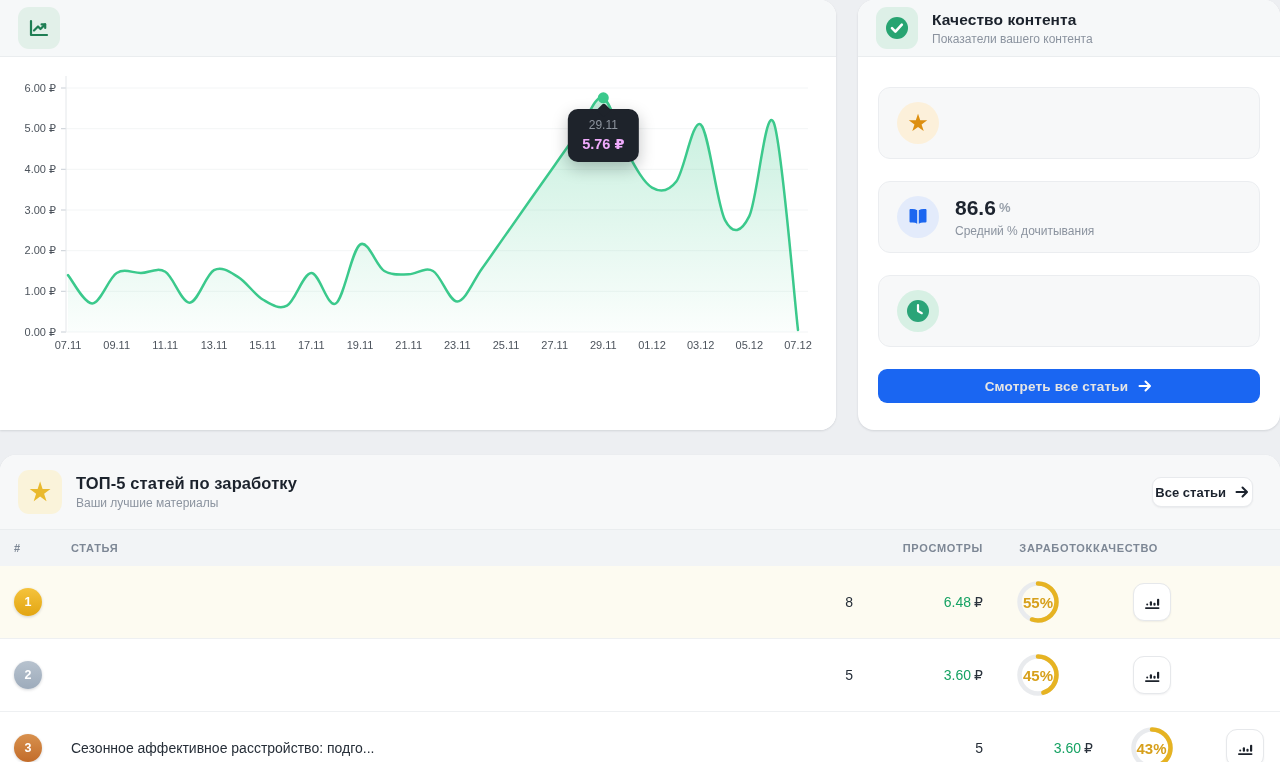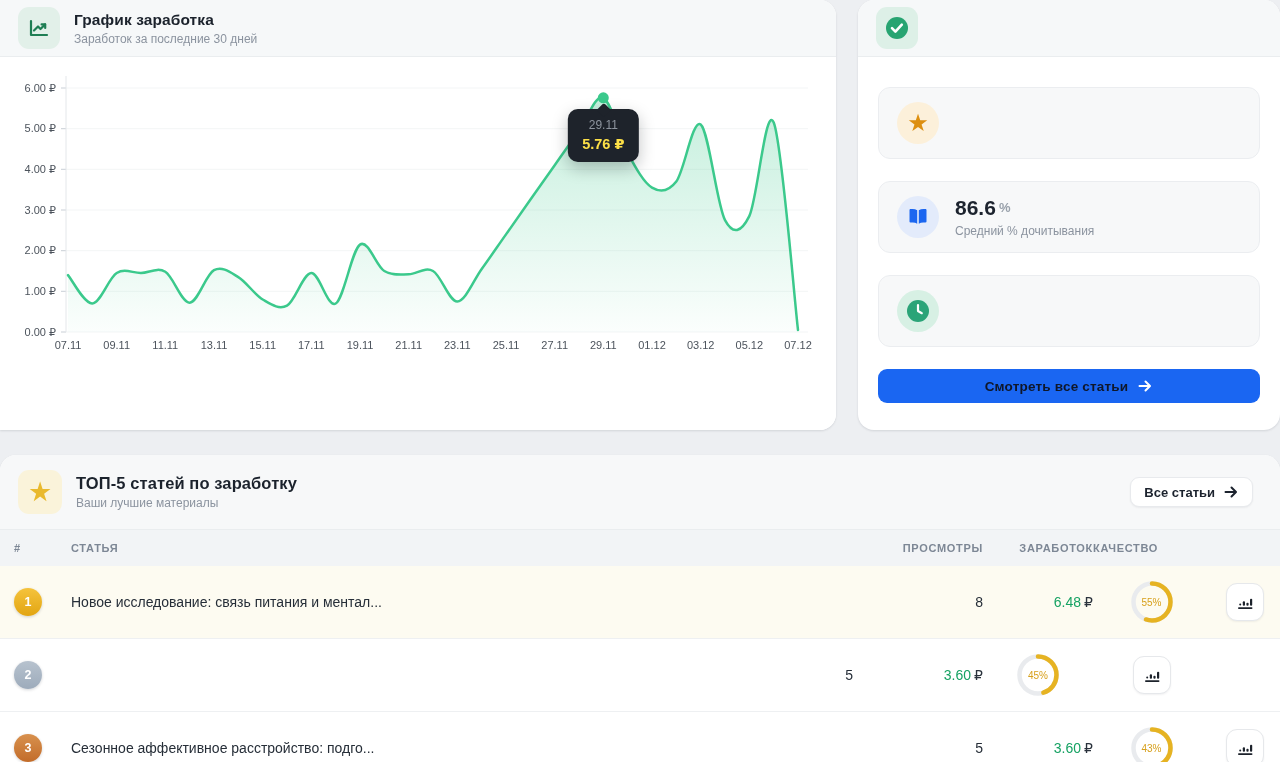--- a/index.html
+++ b/index.html
@@ -40,56 +40,56 @@
     position:absolute; transform:translateX(-50%);
     background:#1e232b; border-radius:10px; padding:9px 14px 10px;
     text-align:center; white-space:nowrap;
     box-shadow:0 6px 16px rgba(10,14,20,.25);
   }
   .tooltip:before {
     content:""; position:absolute; top:-4px; left:50%; margin-left:-5px;
     width:10px; height:10px; background:#1e232b; transform:rotate(45deg); border-radius:2px;
   }
   .tt-date { font-size:12px; color:#8d949e; margin-bottom:4px; }
-  .tt-val  { font-size:14.5px; font-weight:bold; color:#fde047; }
+  .tt-val  { font-size:14.5px; font-weight:bold; color:#f0abfc; }
 
   
   .quality-body { padding:30px 20px 20px; }
   .stat-box {
     display:flex; align-items:center; gap:16px;
     background:#f7f8f9; border:1px solid #ebedf0; border-radius:12px;
     height:72px; padding:0 18px; margin-bottom:22px;
   }
   .stat-icon { width:42px; height:42px; border-radius:50%; flex:0 0 auto;
     display:flex; align-items:center; justify-content:center; }
   .stat-icon.orange { background:#fcf0da; }
   .stat-icon.blue   { background:#e3ebfb; }
   .stat-icon.green  { background:#d7f0e4; }
   .stat-val { font-size:21px; font-weight:bold; color:#1c232e; }
   .stat-suffix { font-size:13px; font-weight:bold; color:#99a1ab; margin-left:3px; position:relative; top:-3px; }
   .stat-label { font-size:12px; color:#8b939f; margin-top:4px; }
   .primary-btn {
     width:100%; height:34px; margin-top:6px;
-    background:#1a66f2; color:#0f172a; border:none; border-radius:9px;
+    background:#1a66f2; color:#e5e5e5; border:none; border-radius:9px;
     font-family:inherit; font-size:13.5px; font-weight:bold; letter-spacing:.2px;
     display:flex; align-items:center; justify-content:center; gap:9px; cursor:pointer;
   }
   .star-glyph { font-size:24px; line-height:1; }
 
   
   .articles-card { margin-top:25px; width:1280px; border-radius:16px 16px 0 0; height:330px; }
   .articles-header {
     display:flex; align-items:center; gap:14px;
     background:#f7f8f9; border-bottom:1px solid #eaedef;
     padding:15px 27px 15px 18px; height:75px;
   }
   .articles-header .icon-box { width:44px; height:44px; }
   .spacer { flex:1; }
   .ghost-btn {
-    display:flex; align-items:center; gap:8px; height:30px; padding:0 13px;
+    display:flex; align-items:center; gap:8px; height:30px; padding:0 2px;
     background:#fff; border:1px solid #e8eaed; border-radius:9px;
     box-shadow:0 1px 2px rgba(16,24,40,.06);
     font-family:inherit; font-size:13px; font-weight:bold; color:#1c232e; cursor:pointer;
   }
 
   .thead-row, .trow {
     display:grid; grid-template-columns:57px 1fr 130px 110px 117px 70px;
     align-items:center;
   }
   .thead-row {
@@ -112,21 +112,21 @@
   .badge.b3 { background:linear-gradient(180deg,#d8914e,#c26c2a); }
   .c-title { padding-left:14px; font-size:14px; color:#262e38; }
   .c-views { text-align:right; font-size:14px; color:#262e38; }
   .c-earn  { text-align:right; font-size:14px; }
   .earn-num { color:#16a263; font-weight:normal; }
   .earn-cur { color:#2a323c; margin-left:3px; }
   .c-quality { display:flex; justify-content:center; }
   .ring { position:relative; width:46px; height:46px; }
   .ring span {
     position:absolute; inset:0; display:flex; align-items:center; justify-content:center;
-    font-size:10px; font-weight:normal; color:#d7a01c;
+    font-size:15px; font-weight:bold; color:#d7a01c;
   }
   .c-action { display:flex; justify-content:center; }
   .chart-btn {
     width:38px; height:38px; background:#fff; border:1px solid #e6e8eb; border-radius:11px;
     display:flex; align-items:center; justify-content:center; cursor:pointer;
     box-shadow:0 1px 2px rgba(16,24,40,.06);
   }
 </style>
 </head>
 <body>
@@ -134,24 +134,20 @@
 <div class="top-row">
 
   <div class="card chart-card">
     <div class="card-header">
       <div class="icon-box green">
         <svg width="24" height="24" viewBox="0 0 24 24" fill="none" stroke="#1f7e54" stroke-width="2.2" stroke-linecap="round" stroke-linejoin="round">
           <path d="M4 5v14h16"></path>
           <path d="M7 14.5l4-4 2.5 2.5 4.6-4.6"></path>
           <path d="M14.6 8.4h3.6V12"></path>
         </svg>
-      </div>
-      <div>
-        <div class="hdr-title">График заработка</div>
-        <div class="hdr-sub">Заработок за последние 30 дней</div>
       </div>
     </div>
     <div class="chart-body">
       <svg id="earnings-chart" width="836" height="373">
           <defs>
             <linearGradient id="gfill" x1="0" y1="0" x2="0" y2="1">
       <stop offset="0" stop-color="#3bc98c" stop-opacity="0.30"></stop>
       <stop offset="1" stop-color="#3bc98c" stop-opacity="0.02"></stop>
     </linearGradient>
           </defs>
@@ -205,20 +201,24 @@
   </div>
 
   <div class="card quality-card">
     <div class="card-header">
       <div class="icon-box mint">
         <svg width="26" height="26" viewBox="0 0 26 26">
           <circle cx="13" cy="13" r="11" fill="#27a471"></circle>
           <path d="M8 13.2l3.4 3.4 6.4-7" fill="none" stroke="#fff" stroke-width="2.6" stroke-linecap="round" stroke-linejoin="round"></path>
         </svg>
       </div>
+      <div>
+        <div class="hdr-title">Качество контента</div>
+        <div class="hdr-sub">Показатели вашего контента</div>
+      </div>
     </div>
     <div class="quality-body">
 
       <div class="stat-box">
         <div class="stat-icon orange">
           <span class="star-glyph" style="color:#dd8f10;">★</span>
         </div>
       </div>
 
       <div class="stat-box">
@@ -280,21 +280,20 @@
     <div class="th-earn">ЗАРАБОТОК</div>
     <div class="th-quality">КАЧЕСТВО</div>
     <div></div>
   </div>
 
   <div id="table-body">
   <div class="trow first">
     <div class="c-rank">
           <span class="badge b1">1</span>
         </div>
-    <div class="c-title">Новое исследование: связь питания и ментал...</div>
     <div class="c-views">8</div>
     <div class="c-earn">
       <span class="earn-num">6.48</span><span class="earn-cur">₽</span>
     </div>
     <div class="c-quality">
       <div class="ring">
         <svg width="46" height="46" viewBox="0 0 46 46">
           <circle cx="23" cy="23" r="18.5" fill="none" stroke="#e9ebee" stroke-width="4.5"></circle>
           <circle class="prog" cx="23" cy="23" r="18.5" fill="none" stroke="#e6b322" stroke-width="4.5" stroke-linecap="round" transform="rotate(-90 23 23)" stroke-dasharray="63.9 116.2"></circle>
         </svg>

